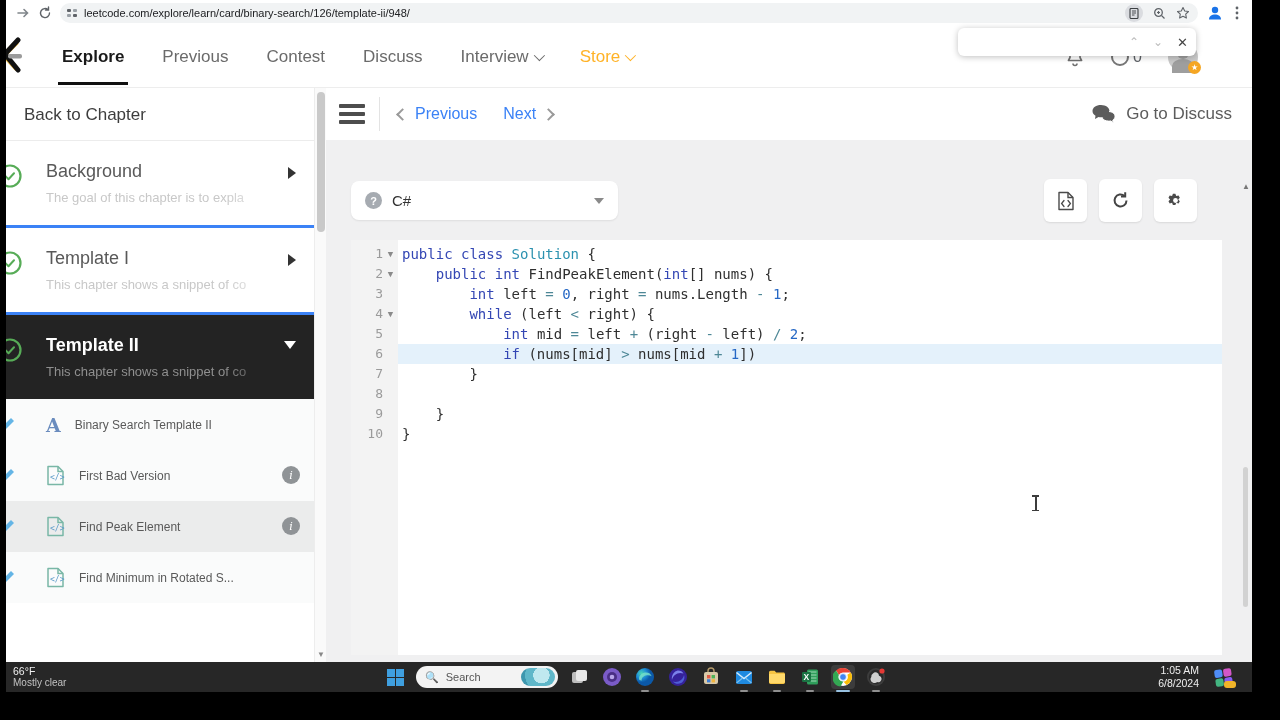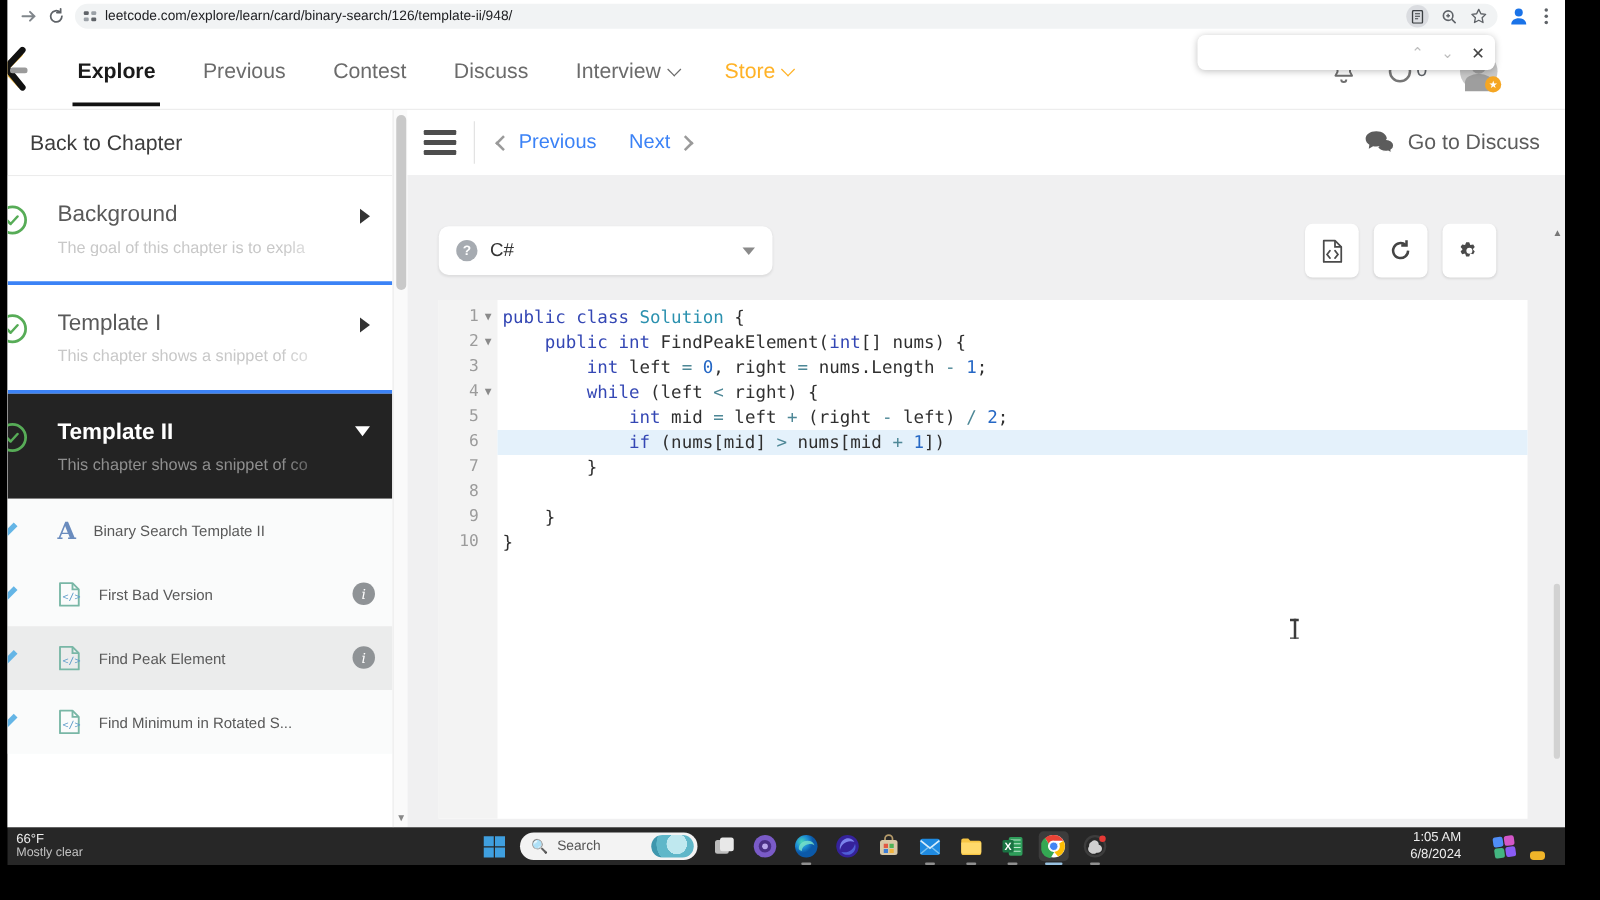--- a/index.html
+++ b/index.html
@@ -105,21 +105,21 @@
   #win-logo { width:17px; height:17px; display:grid; grid-template-columns:8px 8px; grid-template-rows:8px 8px; gap:1px; }
   #win-logo div { background:#3f9fdf; }
   #search-pill { width:142px; height:22px; background:#f3f3f3; border-radius:11px; display:flex; align-items:center; padding:0 3px 0 9px; gap:7px; }
   #search-pill .mag { color:#333; font-size:11px; }
   #search-pill .s-txt { color:#555; font-size:11px; flex:1; }
   #search-art { width:34px; height:18px; border-radius:9px; background:radial-gradient(circle at 60% 40%, #bfe8ef 0 35%, #5fb7c9 36% 70%, #3e97ae 71%); }
   .tb-app { position:relative; width:24px; height:24px; display:flex; align-items:center; justify-content:center; border-radius:4px; }
   .tb-app.open::after { content:""; position:absolute; bottom:-3px; left:8px; width:8px; height:2.5px; border-radius:2px; background:#8f8f8f; }
   .tb-app.active { background:#3c3c3c; }
   .tb-app.active::after { content:""; position:absolute; bottom:-3px; left:5px; width:14px; height:2.5px; border-radius:2px; background:#98c1e0; }
-  #tb-right { margin-left:auto; margin-right:40px; display:flex; align-items:center; gap:26px; }
+  #tb-right { margin-left:auto; margin-right:20px; display:flex; align-items:center; gap:16px; }
   #clock { text-align:right; color:#eee; font-size:10.5px; line-height:1.25; }
   #tray-icon { position:relative; width:17px; height:17px; display:grid; grid-template-columns:8px 8px; grid-template-rows:8px 8px; gap:1px; transform:rotate(-8deg); }
   #tray-icon div { border-radius:2px; }
   #tray-icon .b1{background:#4f8df7}.b2{background:#d357c8}.b3{background:#43b581}.b4{background:#8a5cf5}
   #tray-badge { position:absolute; left:1224px; top:681px; width:12px; height:7px; background:#f0b429; border-radius:3px; }
 
   svg { display:block; }
 </style>
 </head>
 <body>

